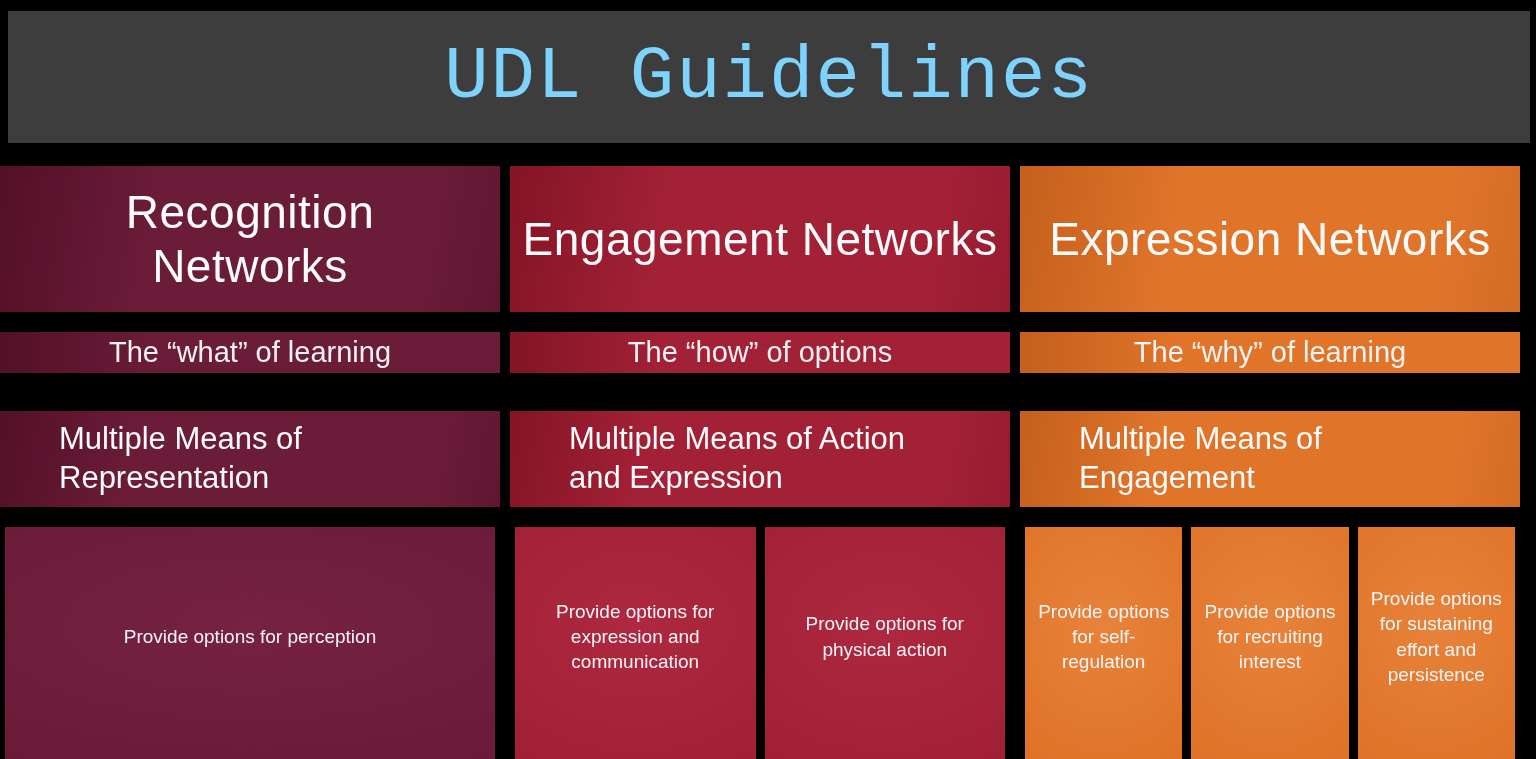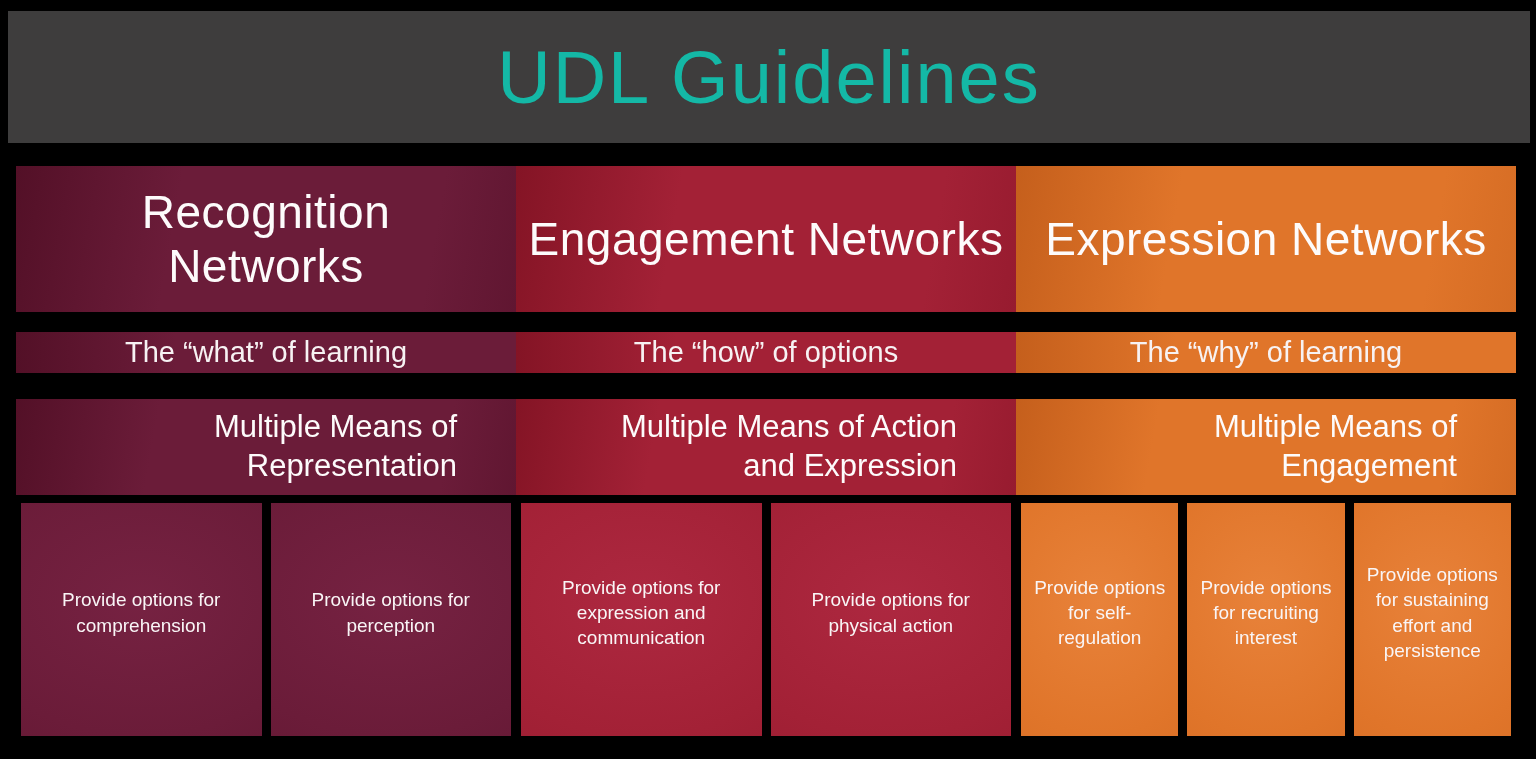--- a/index.html
+++ b/index.html
@@ -26,30 +26,32 @@
     background: #3e3d3d;
     display: flex;
     align-items: center;
     justify-content: center;
   }
   .slide-title {
     margin: 16px;
     font-size: 74px;
     font-weight: 400;
     letter-spacing: 2px;
-    color: #14b8a6;
+    color: #7dd3fc;
     white-space: nowrap;
+    font-family: Liberation Mono, monospace;
   }
   
   .grid {
     position: absolute;
-    left: 16px;
+    left: 0;
     top: 166px;
     width: 1520px;
     display: flex;
+    gap: 10px;
   }
   .col {
     width: 500px;
     display: flex;
     flex-direction: column;
   }
   
   .network-box {
     height: 146px;
     margin-bottom: 20px;
@@ -65,42 +67,42 @@
     font-size: 46px;
     font-weight: 400;
     line-height: 1.18;
     letter-spacing: 0.5px;
     color: #fdfbfb;
   }
   .col[data-column-index="0"] .network-heading { max-width: 400px; }
   
   .tagline-bar {
     height: 41px;
-    margin-bottom: 26px;
+    margin-bottom: 38px;
     background: linear-gradient(to right, var(--dark) 0%, var(--base) 32%);
     display: flex;
     align-items: center;
     justify-content: center;
     text-align: center;
   }
   .tagline-text {
     font-size: 29px;
     line-height: 1;
     color: #f7f2f3;
   }
   
   .means-box {
     height: 96px;
-    margin-bottom: 8px;
+    margin-bottom: 20px;
     background:
       linear-gradient(100deg, var(--dark) 0%, var(--base) 28%, var(--base) 85%, var(--dim) 100%);
     display: flex;
     align-items: center;
     justify-content: center;
-    text-align: right;
+    text-align: left;
   }
   .means-heading {
     margin: 0;
     max-width: 382px;
     font-size: 31px;
     font-weight: 400;
     line-height: 1.25;
     color: #fdfbfb;
   }
   
@@ -144,23 +146,20 @@
         <h2 class="network-heading">Recognition Networks</h2>
       </div>
       <div class="tagline-bar">
         <span class="tagline-text">The “what” of learning</span>
       </div>
       <div class="means-box">
         <h3 class="means-heading">Multiple Means of Representation</h3>
       </div>
       <div class="options-row">
         <div class="option-box">
-          <span class="option-text">Provide options for comprehension</span>
-        </div>
-        <div class="option-box">
           <span class="option-text">Provide options for perception</span>
         </div>
       </div>
     </section>
 
     <section class="col" data-column-index="1" style="--base: #a32136; --dark: #841425; --light: #ad2840; --dim: #971b2f;">
       <div class="network-box">
         <h2 class="network-heading">Engagement Networks</h2>
       </div>
       <div class="tagline-bar">

